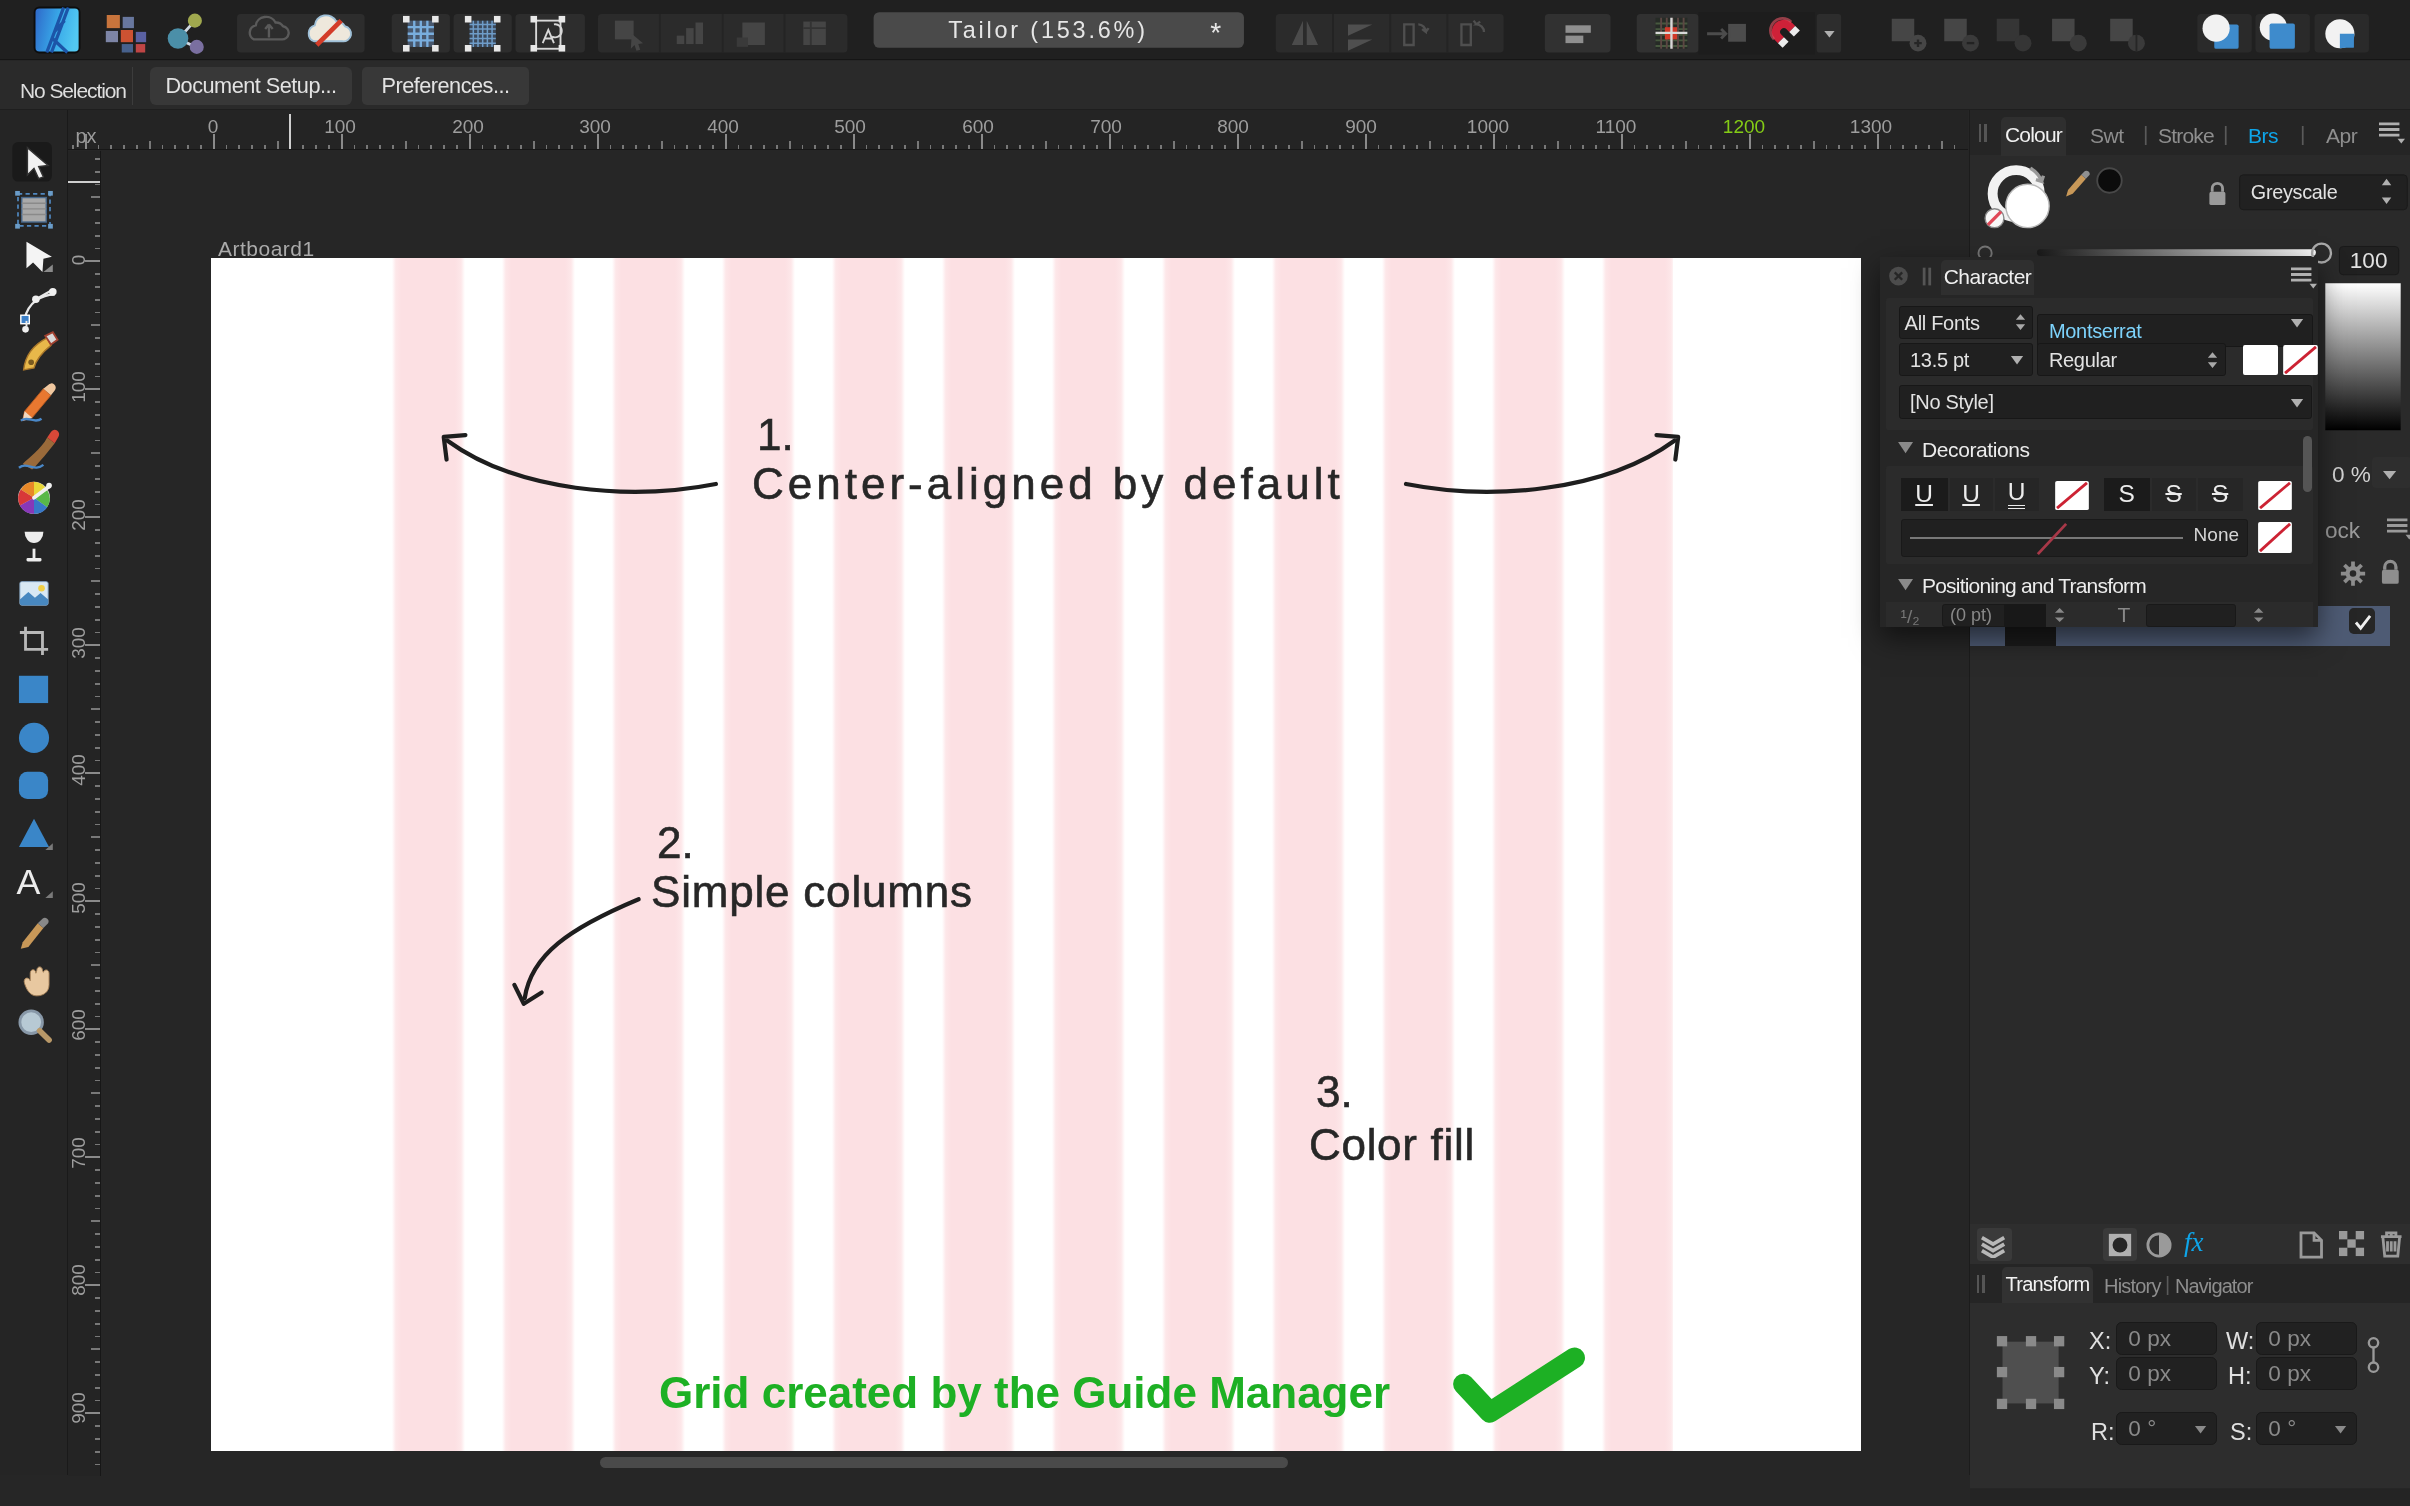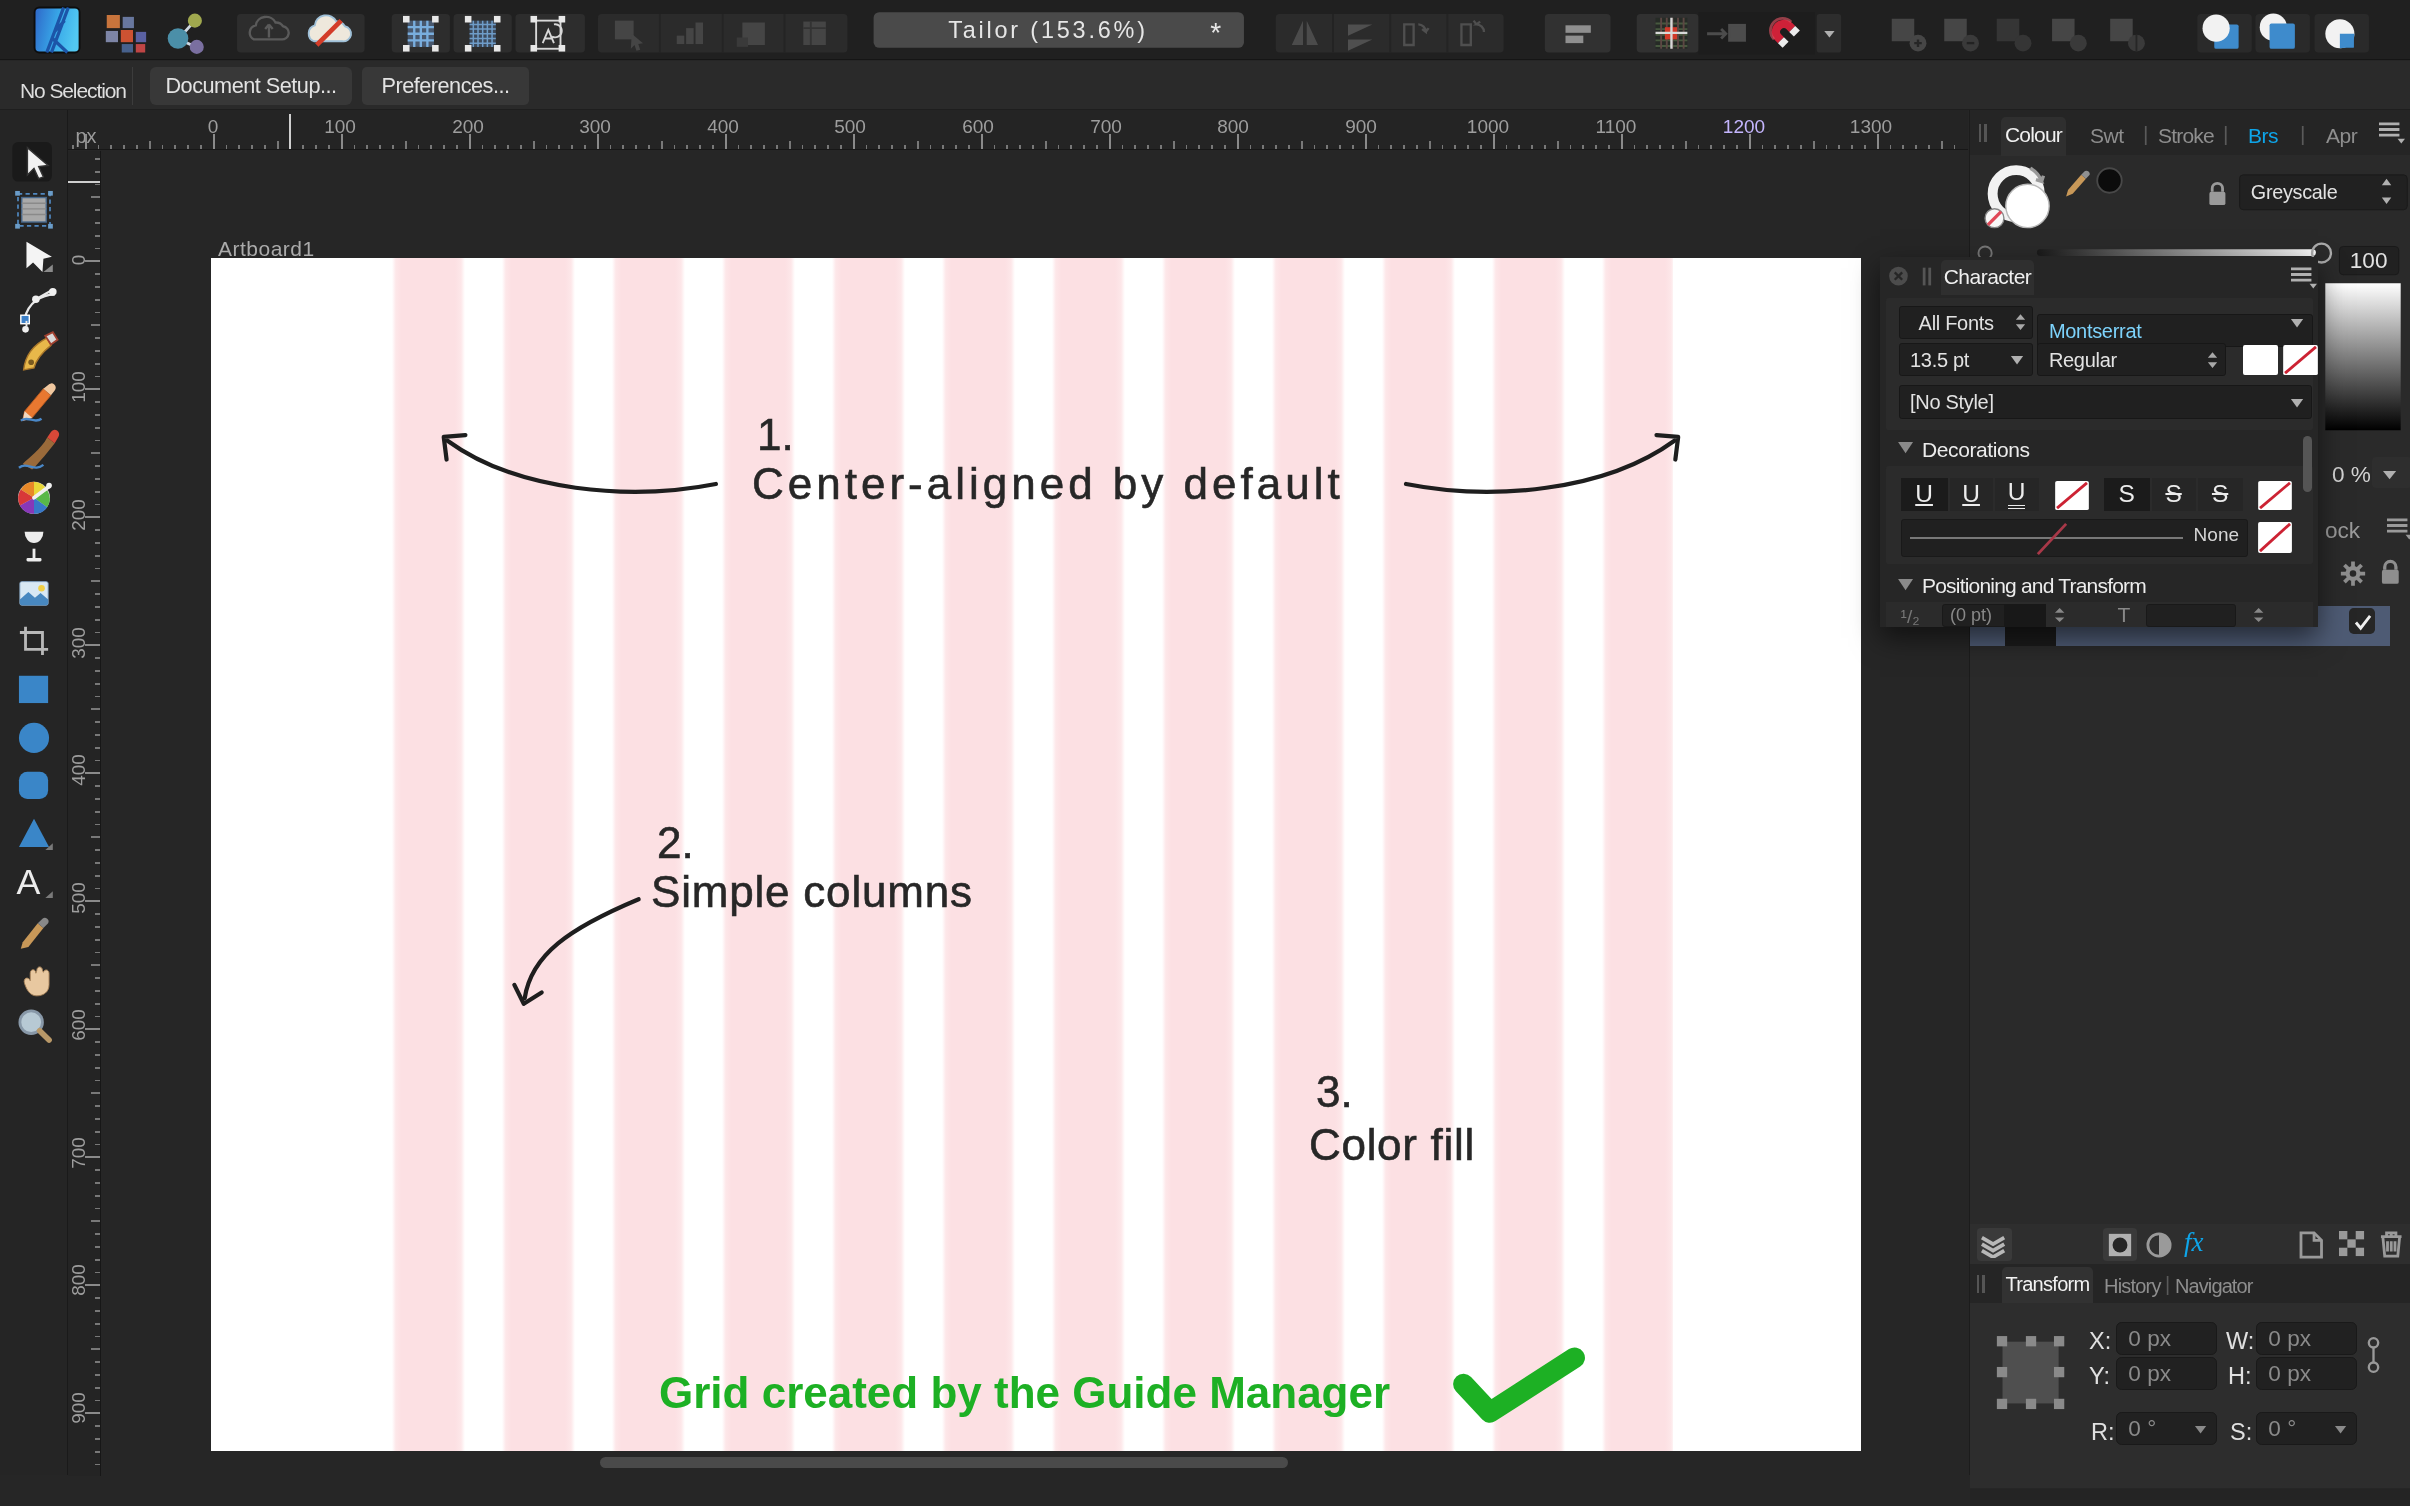--- a/index.html
+++ b/index.html
@@ -191,21 +191,21 @@
       <span class="abs" style="left:400px;top:5.6px;transform:translateX(-50%);font-size:19px;color:#9e9e9e;">200</span>
       <span class="abs" style="left:527px;top:5.6px;transform:translateX(-50%);font-size:19px;color:#9e9e9e;">300</span>
       <span class="abs" style="left:655px;top:5.6px;transform:translateX(-50%);font-size:19px;color:#9e9e9e;">400</span>
       <span class="abs" style="left:782px;top:5.6px;transform:translateX(-50%);font-size:19px;color:#9e9e9e;">500</span>
       <span class="abs" style="left:910px;top:5.6px;transform:translateX(-50%);font-size:19px;color:#9e9e9e;">600</span>
       <span class="abs" style="left:1038px;top:5.6px;transform:translateX(-50%);font-size:19px;color:#9e9e9e;">700</span>
       <span class="abs" style="left:1165px;top:5.6px;transform:translateX(-50%);font-size:19px;color:#9e9e9e;">800</span>
       <span class="abs" style="left:1293px;top:5.6px;transform:translateX(-50%);font-size:19px;color:#9e9e9e;">900</span>
       <span class="abs" style="left:1420px;top:5.6px;transform:translateX(-50%);font-size:19px;color:#9e9e9e;">1000</span>
       <span class="abs" style="left:1548px;top:5.6px;transform:translateX(-50%);font-size:19px;color:#9e9e9e;">1100</span>
-      <span class="abs" style="left:1676px;top:5.6px;transform:translateX(-50%);font-size:19px;color:#c4b5fd;">1200</span>
+      <span class="abs" style="left:1676px;top:5.6px;transform:translateX(-50%);font-size:19px;color:#84cc16;">1200</span>
       <span class="abs" style="left:1803px;top:5.6px;transform:translateX(-50%);font-size:19px;color:#9e9e9e;">1300</span>
   </div>
   <div class="abs" id="vruler" style="left:68px;top:151px;width:33px;height:1325px;background:#242424;border-right:0.9px solid #171717;overflow:hidden;">
     <div class="abs" style="left:27px;top:6.7px;width:4.7px;height:1314px;background:repeating-linear-gradient(to bottom,#787878 0 1.9px,transparent 1.9px 12.8px);"></div>
     <div class="abs" style="left:22.6px;top:45px;width:9.4px;height:1276px;background:repeating-linear-gradient(to bottom,#787878 0 1.9px,transparent 1.9px 64px);"></div>
     <div class="abs" style="left:17px;top:109px;width:15px;height:1215px;background:repeating-linear-gradient(to bottom,#8a8a8a 0 1.9px,transparent 1.9px 128px);"></div>
     <div class="abs" style="left:0px;top:30px;width:32px;height:1.9px;background:#cfcfcf;"></div>
     <span class="abs" style="left:11.3px;top:109px;transform:translate(-50%,-50%) rotate(-90deg);font-size:19px;color:#9e9e9e;">0</span>
       <span class="abs" style="left:11.3px;top:236px;transform:translate(-50%,-50%) rotate(-90deg);font-size:19px;color:#9e9e9e;">100</span>
       <span class="abs" style="left:11.3px;top:364px;transform:translate(-50%,-50%) rotate(-90deg);font-size:19px;color:#9e9e9e;">200</span>
@@ -551,21 +551,21 @@
     </svg>
     <div class="abs" style="left:61px;top:2.8px;width:93px;height:35px;background:#2f2f2f;border-radius:4.7px 4.7px 0 0;color:#f0f0f0;font-size:21px;text-align:center;line-height:34px;letter-spacing:-0.5px;">Character</div>
     <svg class="abs" style="left:411px;top:9.4px;" width="26" height="22.6" viewBox="0 0 28 24">
         <g stroke="#b0b0b0" stroke-width="3">
           <path d="M 0,3 h22 M 0,9 h22 M 0,15 h22"></path>
         </g>
         <path d="M 20,19 h8 l-4,5 z" fill="#b0b0b0"></path>
       </svg>
 
     <div class="abs" style="left:5.6px;top:41px;width:427px;height:132px;background:#2b2b2b;border-radius:2.8px;">
-      <div class="abs" style="left:13px;top:7.5px;width:134px;height:33px;background:#202020;border:0.9px solid #171717;border-radius:2.8px;color:#e2e2e2;font-size:20px;line-height:32px;padding-left:19px;letter-spacing:-0.3px;">All Fonts</div>
+      <div class="abs" style="left:13px;top:7.5px;width:134px;height:33px;background:#202020;border:0.9px solid #171717;border-radius:2.8px;color:#e2e2e2;font-size:20px;line-height:32px;padding-left:5px;letter-spacing:-0.3px;">All Fonts</div>
       <svg class="abs" style="left:128px;top:15px;" width="13" height="19" viewBox="0 0 14 20">
           <path d="M 2,7 l 5,-6 l 5,6 z M 2,12 l 5,6 l 5,-6 z" fill="#a8a8a8"></path>
         </svg>
       <div class="abs" style="left:151px;top:16px;width:276px;height:33px;background:#202020;border:0.9px solid #171717;border-radius:2.8px;color:#7dd3fc;font-size:20px;line-height:32px;padding-left:11.3px;letter-spacing:-0.3px;">Montserrat</div>
       <svg class="abs" style="left:404px;top:20px;" width="15" height="10.4" viewBox="0 0 16 11">
           <path d="M 1,1 h 13 l -6.5,9 z" fill="#b0b0b0"></path>
         </svg>
       <div class="abs" style="left:13px;top:45px;width:134px;height:33px;background:#202020;border:0.9px solid #171717;border-radius:2.8px;color:#e2e2e2;font-size:20px;line-height:32px;padding-left:10.4px;letter-spacing:-0.3px;">13.5 pt</div>
       <svg class="abs" style="left:124px;top:57px;" width="15" height="10.4" viewBox="0 0 16 11">
           <path d="M 1,1 h 13 l -6.5,9 z" fill="#b0b0b0"></path>

